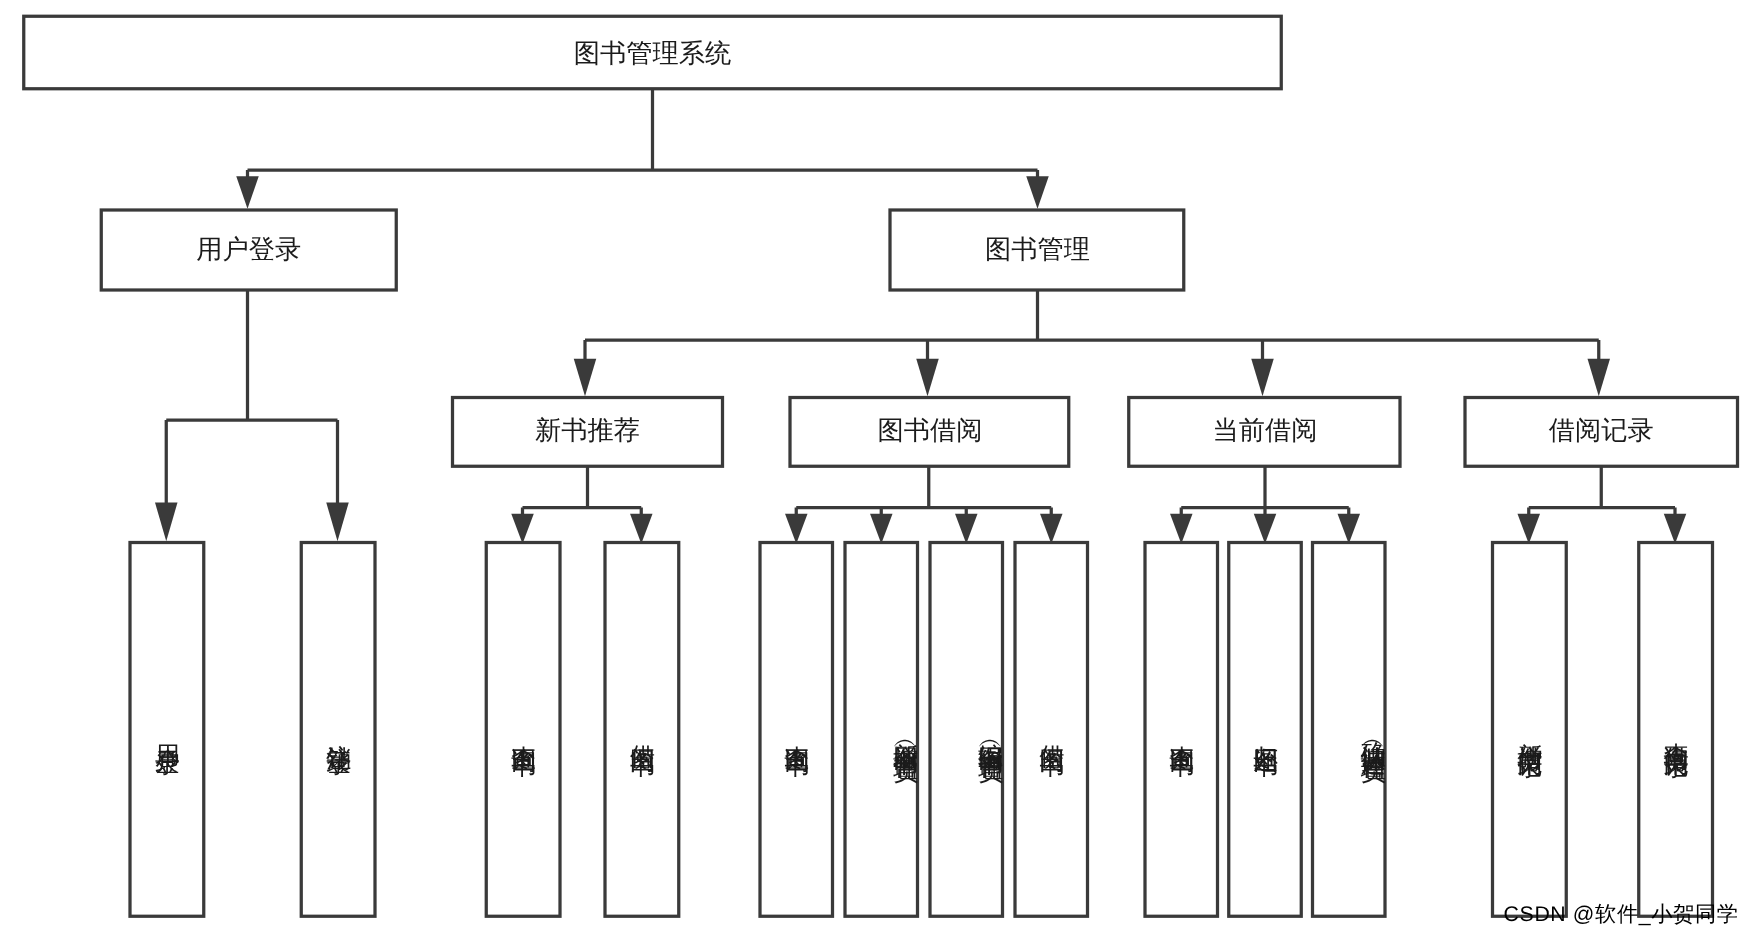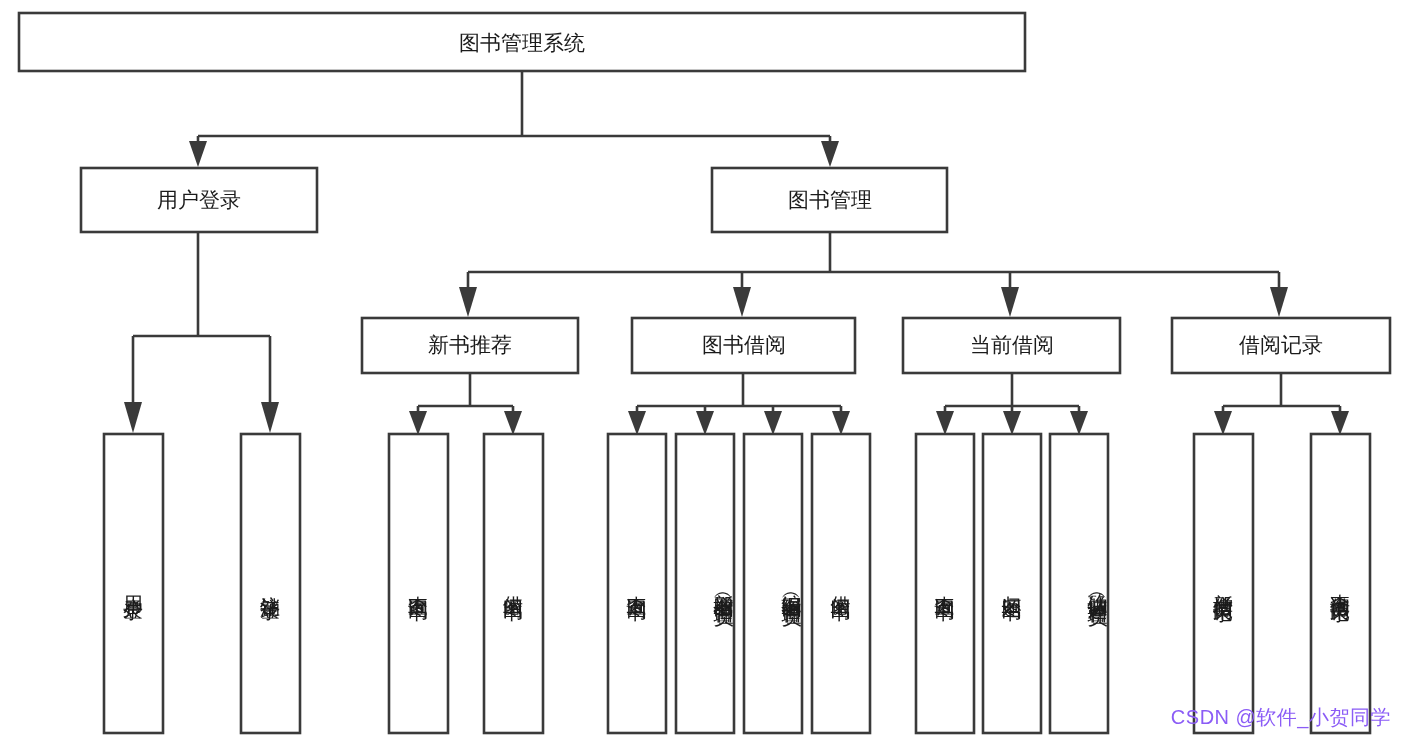--- a/index.html
+++ b/index.html
@@ -60,24 +60,24 @@
     display: flex;
     align-items: center;
     justify-content: center;
     text-align: center;
     white-space: nowrap;
     user-select: none;
   }
   .watermark {
     position: absolute;
     right: 14px;
-    bottom: 16px;
-    font-family: "Liberation Sans", "DejaVu Sans", sans-serif;
-    font-size: 20px;
-    color: #8b5cf6;
+    bottom: 4px;
+    font-family: "Liberation Sans", "DejaVu Sans", sans-serif;
+    font-size: 17px;
+    color: #000000;
     letter-spacing: 0.5px;
     user-select: none;
     white-space: nowrap;
   }
 </style>
 </head>
 <body>
 
 <div id="diagram-root">
 

